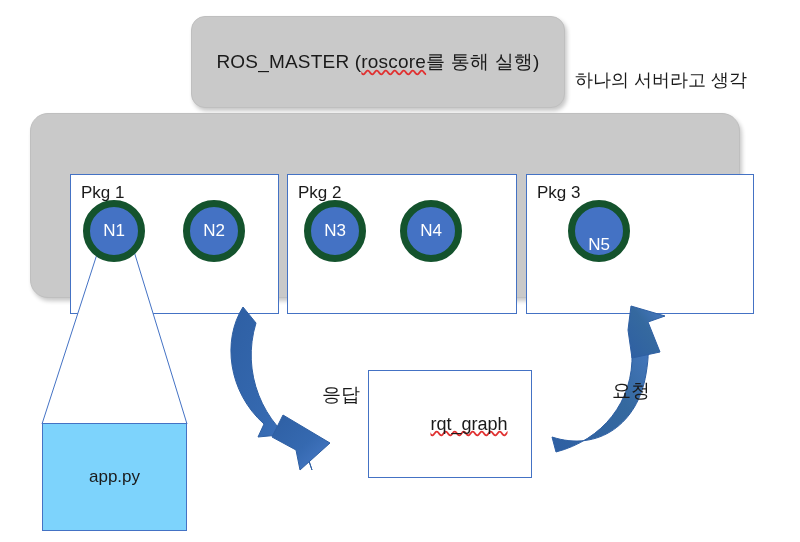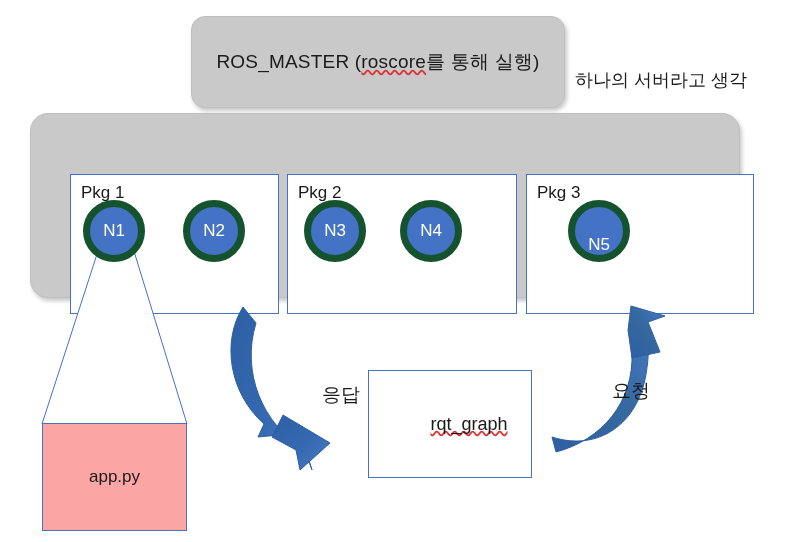--- a/index.html
+++ b/index.html
@@ -119,21 +119,21 @@
     width: 800px;
     height: 542px;
     pointer-events: none;
   }
   .appbox {
     position: absolute;
     left: 42px;
     top: 423px;
     width: 145px;
     height: 108px;
-    background: #fca5a5;
+    background: #7dd3fc;
     border: 1px solid #4472c4;
     display: flex;
     align-items: center;
     justify-content: center;
     box-sizing: border-box;
   }
   .appbox-label {
     font-size: 17px;
     color: #1a1a1a;
   }

